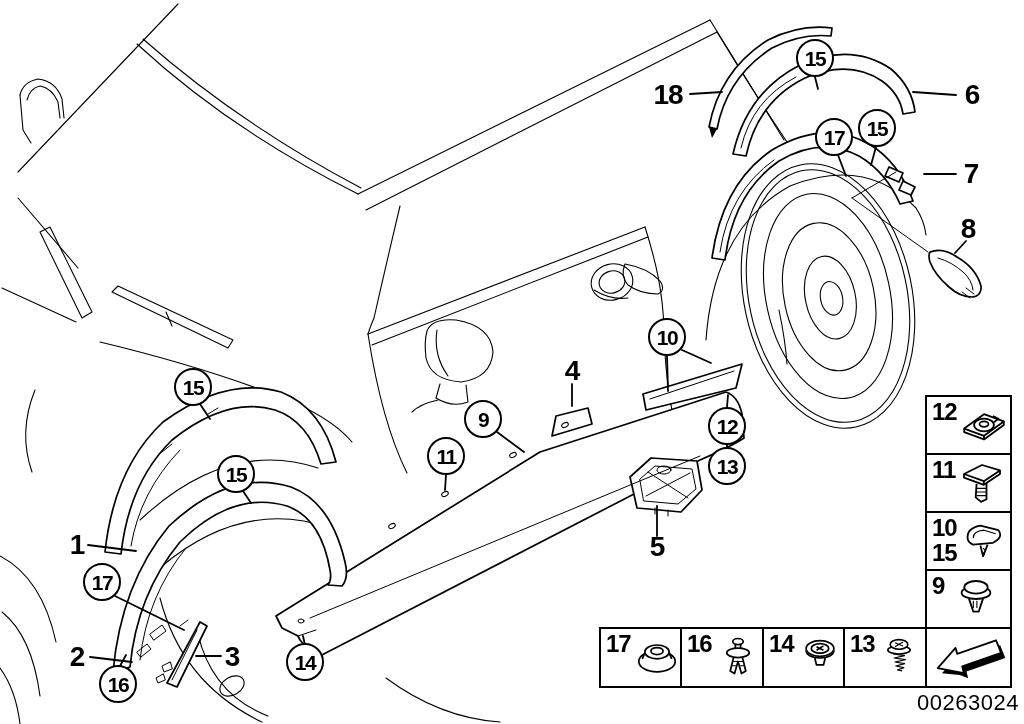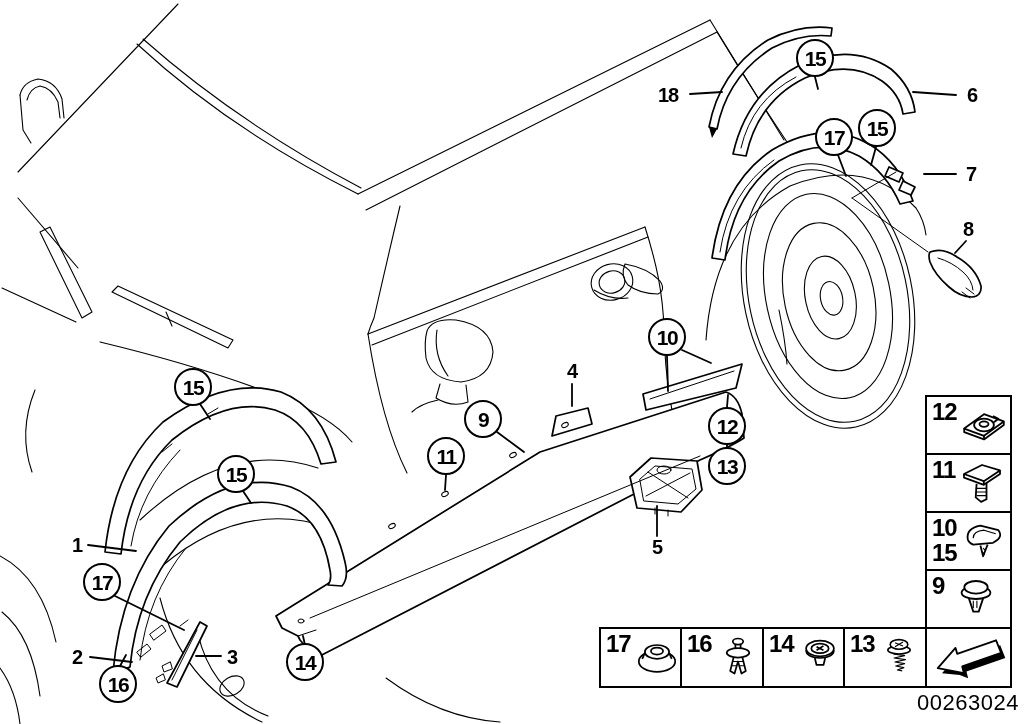--- a/index.html
+++ b/index.html
@@ -7,21 +7,21 @@
     position:relative;width:1024px;height:724px;background:#ffffff;
     font-family:"Liberation Sans",sans-serif;color:#000;overflow:hidden;text-decoration:underline;
   }
   #art{position:absolute;left:0;top:0;}
   .co{position:absolute;transform:translate(-50%,-50%);font-weight:bold;color:#000;z-index:5;}
   .co.circle{
     width:38px;height:38px;border:2.6px solid #000;border-radius:50%;background:#fff;
     display:flex;align-items:center;justify-content:center;
     font-size:21px;letter-spacing:-1.5px;line-height:1;box-sizing:border-box;
   }
-  .co.plain{font-size:20px;letter-spacing:-1px;line-height:1;}
+  .co.plain{font-size:28px;letter-spacing:-1px;line-height:1;}
   .cell{
     position:absolute;display:flex;align-items:center;justify-content:space-between;
     box-sizing:border-box;padding:2px 3px 2px 6px;z-index:4;
   }
   .cell .nums{
     display:flex;flex-direction:column;align-self:flex-start;
     font-weight:bold;font-size:24px;line-height:25px;letter-spacing:-1px;padding-top:1px;
   }
   .cell .ic{display:flex;align-items:center;justify-content:center;flex:1 1 auto;}
   .cell.arrow-cell{justify-content:center;padding:2px;}

